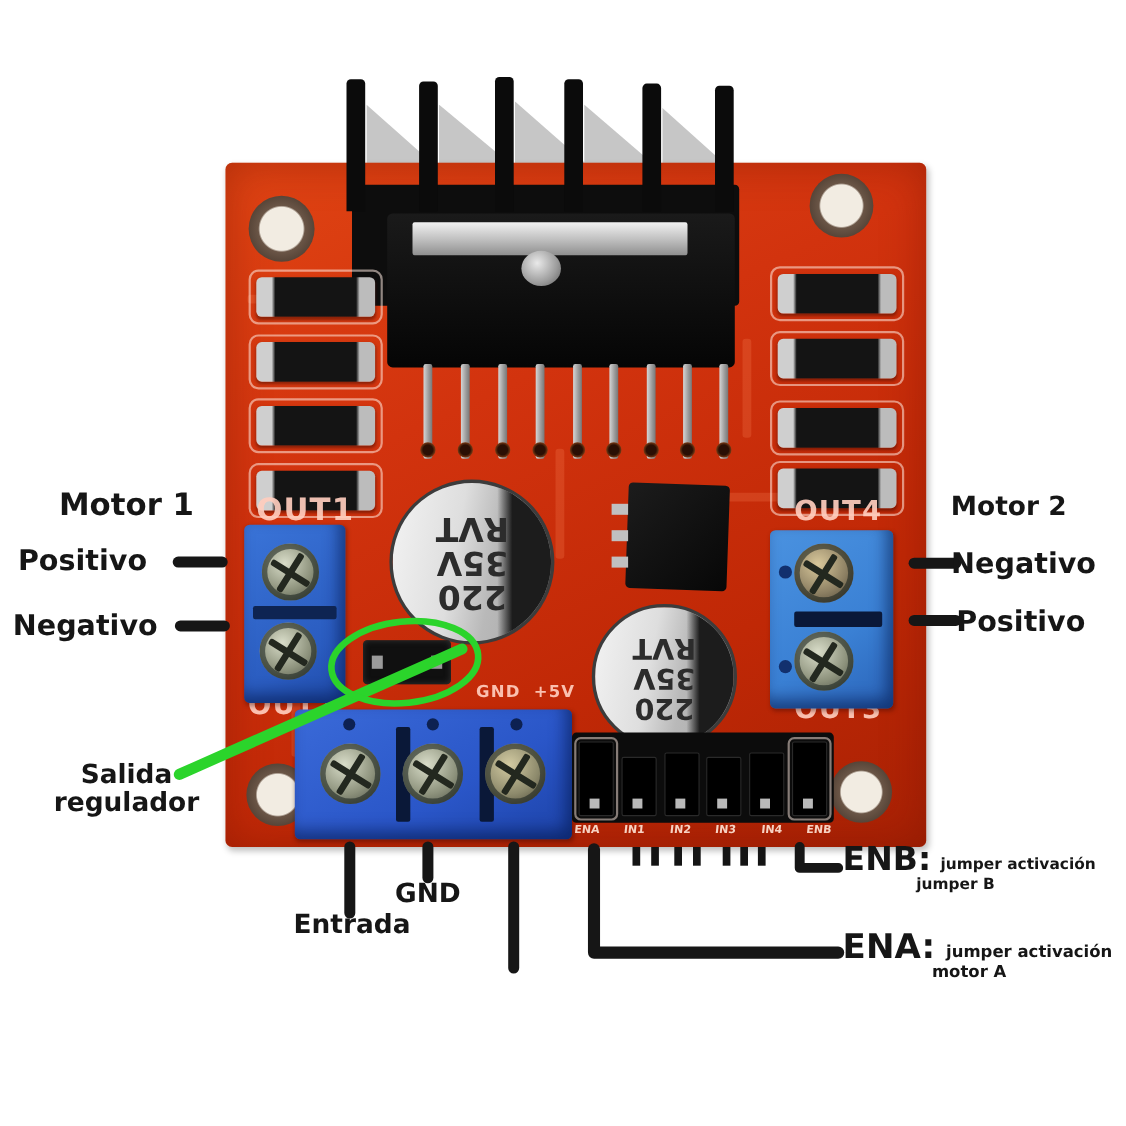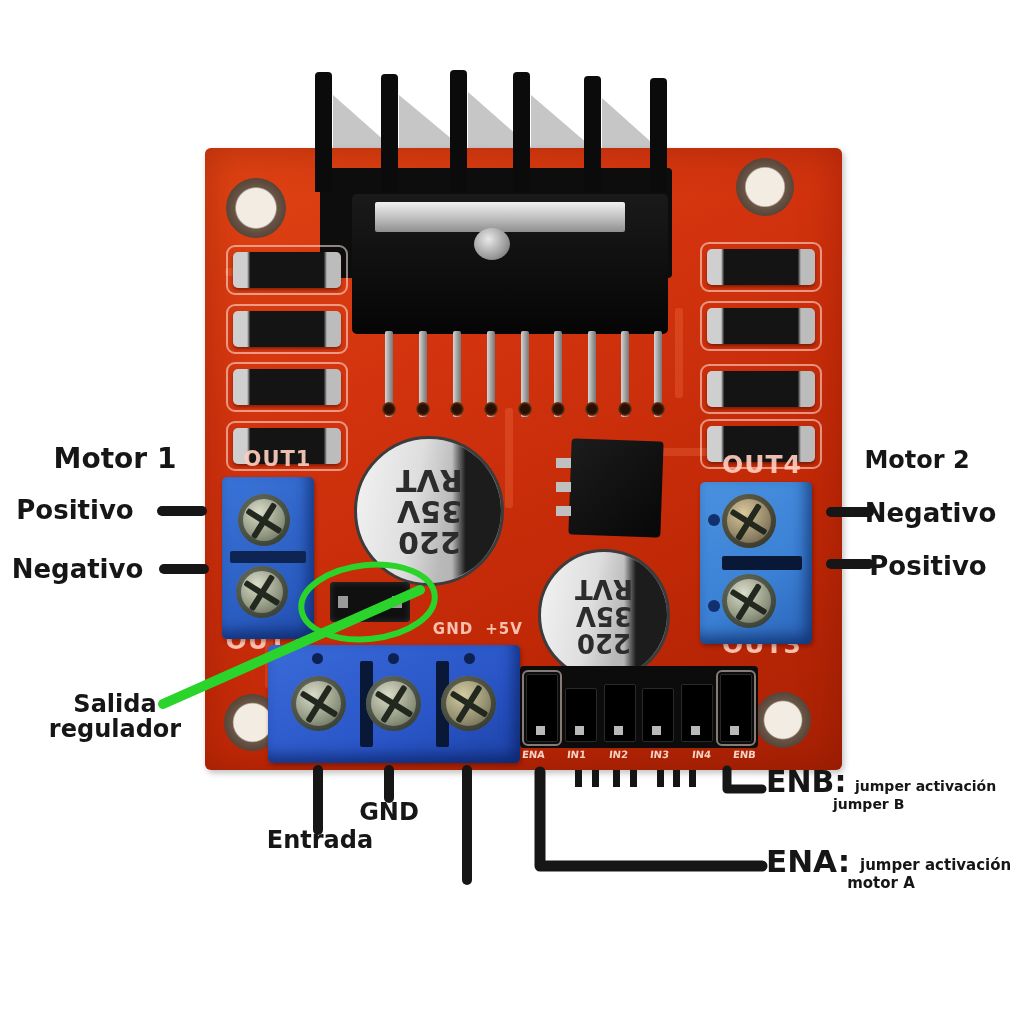--- a/index.html
+++ b/index.html
@@ -136,21 +136,21 @@
   <div class="diode-wrap" style="left:700px;top:301px;">
       <div class="diode"></div>
     </div>
   <div class="diode-wrap" style="left:700px;top:364px;">
       <div class="diode"></div>
     </div>
   <div class="diode-wrap" style="left:700px;top:419px;">
       <div class="diode"></div>
     </div>
 
-  <div class="silk" style="left:230px;top:447px;width:95px;font-size:21px;">OUT1</div>
+  <div class="silk" style="left:230px;top:447px;width:95px;font-size:28px;">OUT1</div>
   <div class="silk" style="left:218px;top:626px;width:95px;font-size:25px;">OUT2</div>
   <div class="silk" style="left:712px;top:450px;width:100px;font-size:25px;">OUT4</div>
   <div class="silk" style="left:712px;top:630px;width:100px;font-size:25px;">OUT3</div>
   <div class="silk" style="left:428px;top:620px;width:50px;font-size:15px;">GND</div>
   <div class="silk" style="left:482px;top:620px;width:44px;font-size:15px;">+5V</div>
 
   <div class="term" style="left:222px;top:477px;width:92px;height:162px;background:linear-gradient(145deg,#3a74d8,#2a5cc0 70%,#1f4aa8);">
     <div class="term-slot" style="left:8px;top:74px;width:76px;height:12px;"></div>
   </div>
   <div class="screw" style="left:238px;top:494px;width:52px;height:52px;"></div>

